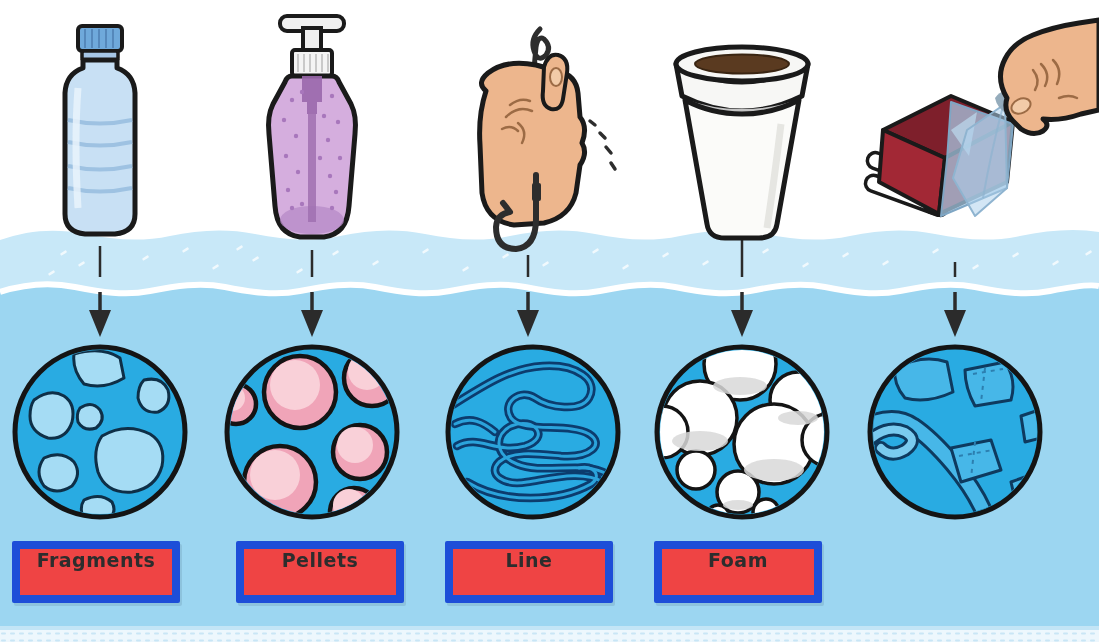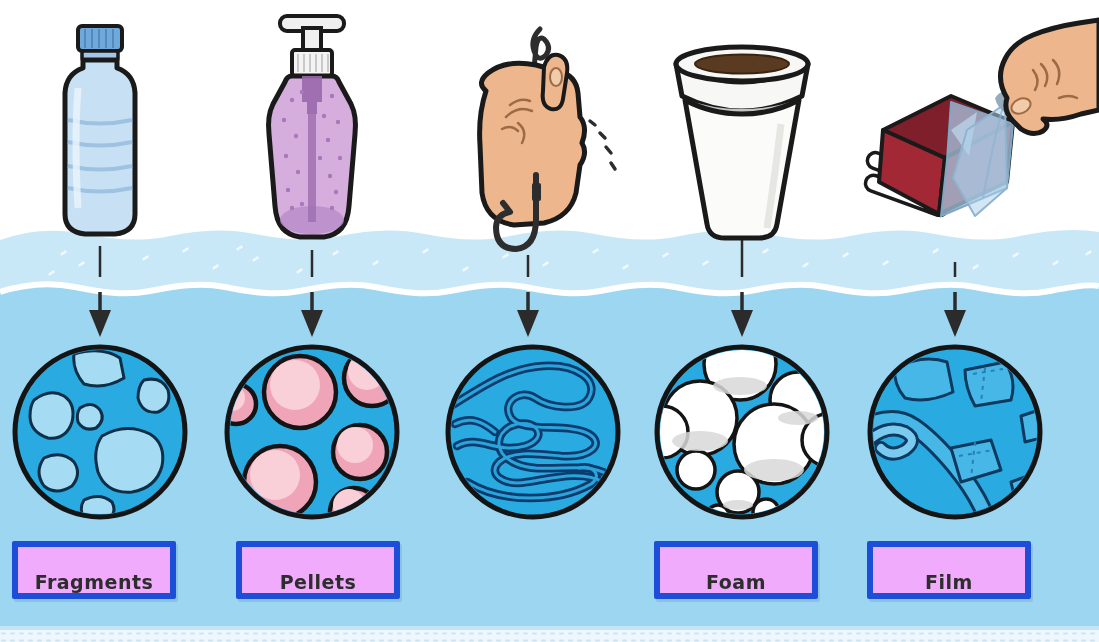--- a/index.html
+++ b/index.html
@@ -1,20 +1,20 @@
 <!DOCTYPE html>
 <html><head>
 <meta charset="utf-8">
 <style>
   html,body{margin:0;padding:0;background:#fff;}
   .stage{position:relative;width:1099px;height:642px;background:#ffffff;overflow:hidden;
          font-family:"DejaVu Sans",sans-serif;}
   .abs{position:absolute;}
-  .label-box{position:absolute;top:541px;width:152px;height:46px;background:#f0abfc;
-             border:6px solid #1d4ed8;border-radius:2px;display:flex;align-items:flex-end;
+  .label-box{position:absolute;top:541px;width:152px;height:46px;background:#ef4444;
+             border:8px solid #1d4ed8;border-radius:2px;display:flex;align-items:flex-start;
              justify-content:center;box-shadow:2px 3px 0 rgba(30,60,80,0.12);}
   .label-box span{font-weight:700;font-size:19px;letter-spacing:.5px;color:#2d2d2d;}
 </style>
 </head>
 <body>
 
 <div class="stage">
 
   <svg class="abs" style="left:0;top:0" width="1099" height="642" viewBox="0 0 1099 642">
     <defs>
@@ -353,20 +353,20 @@
       </g>
     </g>
   </svg>
 
   <div class="label-box" style="left:12px">
     <span>Fragments</span>
   </div>
   <div class="label-box" style="left:236px">
     <span>Pellets</span>
   </div>
+  <div class="label-box" style="left:445px">
+    <span>Line</span>
+  </div>
   <div class="label-box" style="left:654px">
     <span>Foam</span>
   </div>
-  <div class="label-box" style="left:867px">
-    <span>Film</span>
-  </div>
 
 </div>
 
 </body></html>

